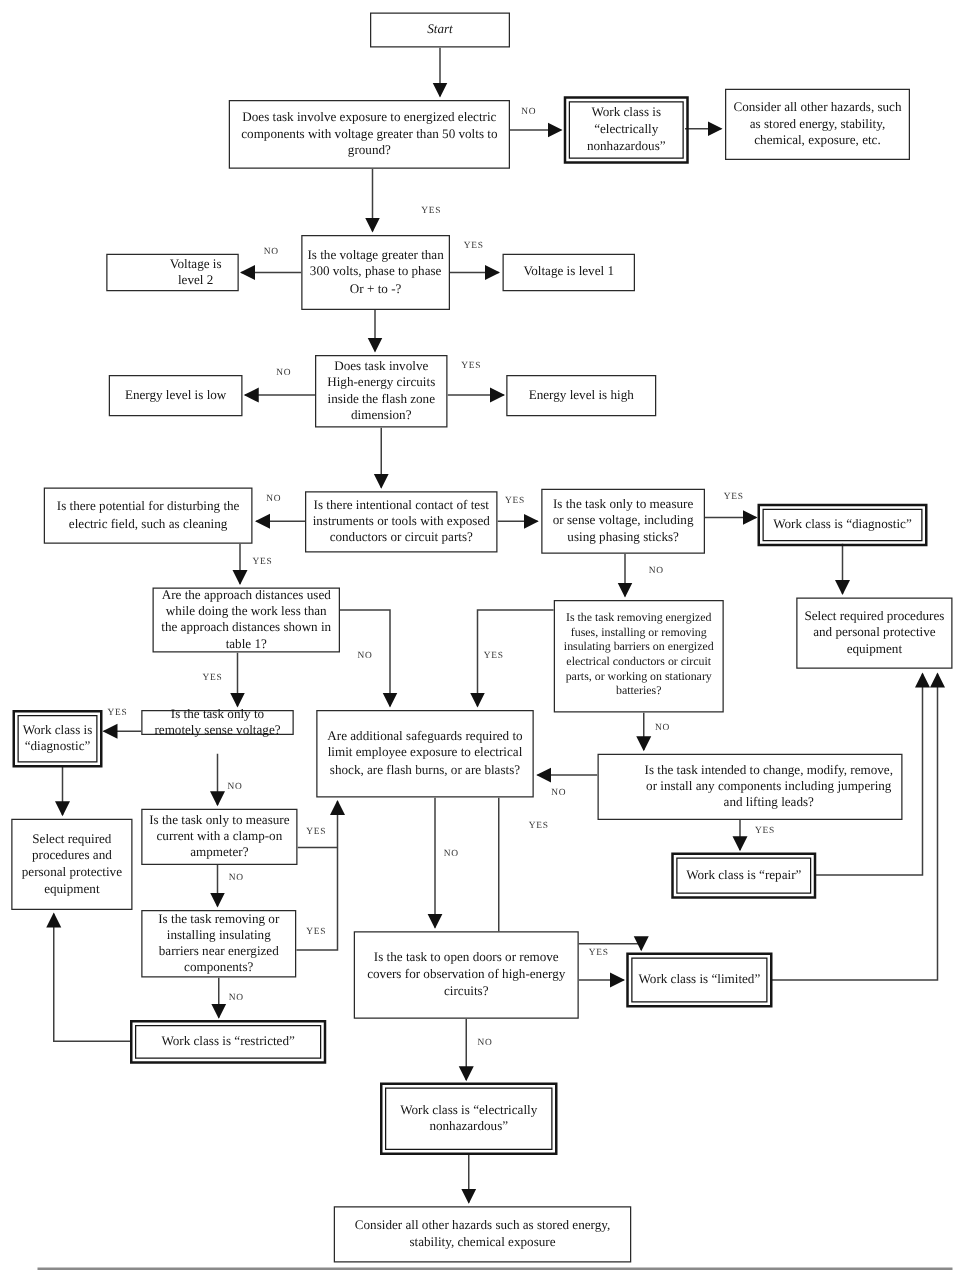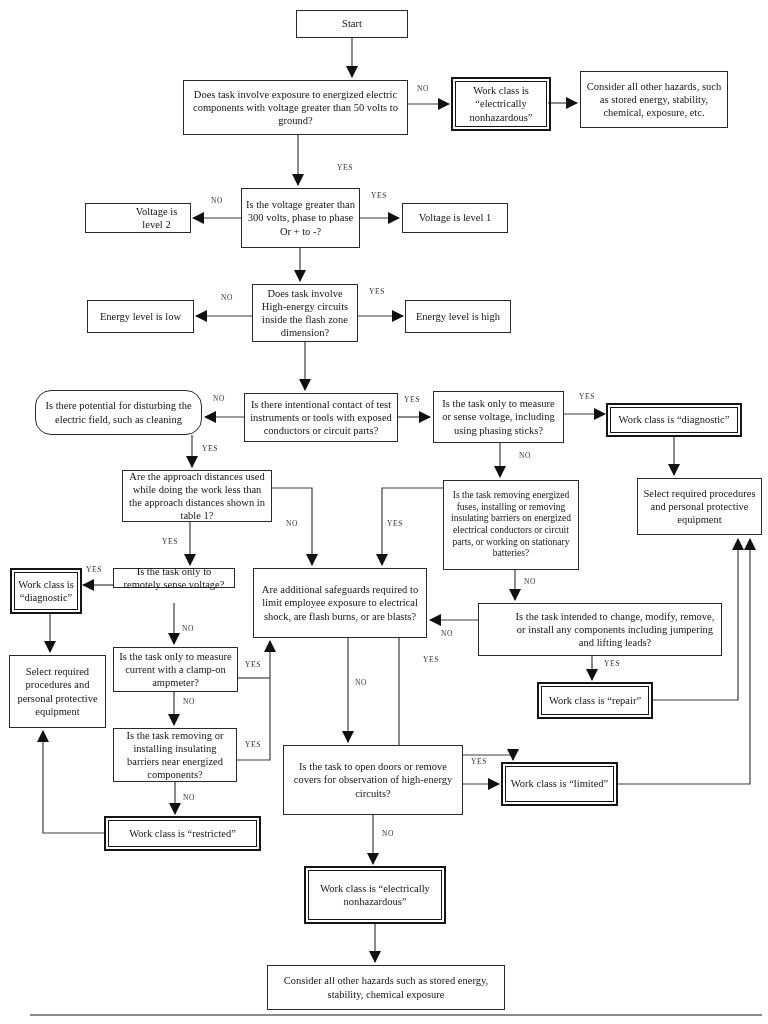--- a/index.html
+++ b/index.html
@@ -57,31 +57,31 @@
     <path d="M463,784 L499,784" marker-end="url(#ah)"></path>
     <path d="M373,815 L373,864" marker-end="url(#ah)"></path>
     <path d="M375,923 L375,962" marker-end="url(#ah)"></path>
     <path d="M674,435 L674,475" marker-end="url(#ah)"></path>
     <path d="M564,414 L605,414" marker-end="url(#ah)"></path>
     <path d="M500,443 L500,477" marker-end="url(#ah)"></path>
     <path d="M652,700 L738,700 L738,539" marker-end="url(#ah)"></path>
     <path d="M617,784 L750,784 L750,539" marker-end="url(#ah)"></path>
   </svg>
 
-  <div class="node" style="left:296px;top:10px;width:112px;height:28px;">Start</div>
+  <div class="node" style="left:296px;top:10px;width:112px;height:28px;font-style:italic;">Start</div>
   <div class="node" style="left:183px;top:80px;width:225px;height:55px;">Does task involve exposure to energized electric components with voltage greater than 50 volts to ground?</div>
   <div class="node dbl" style="left:455px;top:81px;width:92px;height:46px;">Work class is “electrically nonhazardous”</div>
   <div class="node" style="left:580px;top:71px;width:148px;height:57px;">Consider all other hazards, such as stored energy, stability, chemical, exposure, etc.</div>
   <div class="node" style="left:241px;top:188px;width:119px;height:60px;">Is the voltage greater than 300 volts, phase to phase Or + to -?</div>
   <div class="node" style="left:85px;top:203px;width:106px;height:30px;padding-left:40px;">Voltage is level 2</div>
   <div class="node" style="left:402px;top:203px;width:106px;height:30px;">Voltage is level 1</div>
   <div class="node" style="left:252px;top:284px;width:106px;height:58px;">Does task involve High-energy circuits inside the flash zone dimension?</div>
   <div class="node" style="left:87px;top:300px;width:107px;height:33px;">Energy level is low</div>
-  <div class="node" style="left:405px;top:300px;width:106px;height:33px;">Energy level is high</div>
-  <div class="node" style="left:35px;top:390px;width:167px;height:45px;border-radius:16px;">Is there potential for disturbing the electric field, such as cleaning</div>
+  <div class="node" style="left:405px;top:300px;width:120px;height:33px;">Energy level is high</div>
+  <div class="node" style="left:35px;top:390px;width:167px;height:45px;">Is there potential for disturbing the electric field, such as cleaning</div>
   <div class="node" style="left:244px;top:393px;width:154px;height:49px;">Is there intentional contact of test instruments or tools with exposed conductors or circuit parts?</div>
   <div class="node" style="left:433px;top:391px;width:131px;height:52px;">Is the task only to measure or sense voltage, including using phasing sticks?</div>
   <div class="node dbl" style="left:610px;top:407px;width:128px;height:26px;">Work class is  “diagnostic”</div>
   <div class="node" style="left:637px;top:478px;width:125px;height:57px;">Select required procedures and personal protective equipment</div>
   <div class="node small" style="left:443px;top:480px;width:136px;height:90px;">Is the task removing energized fuses, installing or removing insulating barriers on energized electrical conductors or circuit parts, or working on stationary batteries?</div>
   <div class="node" style="left:122px;top:470px;width:150px;height:52px;">Are the approach distances used while doing the work less than the approach distances shown in table 1?</div>
   <div class="node" style="left:113px;top:568px;width:122px;height:20px;">Is the task only to remotely sense voltage?</div>
   <div class="node dbl" style="left:14px;top:572px;width:64px;height:38px;">Work class is “diagnostic”</div>
   <div class="node" style="left:9px;top:655px;width:97px;height:73px;">Select required procedures and personal protective equipment</div>
   <div class="node" style="left:113px;top:647px;width:125px;height:45px;">Is the task only to measure current with a clamp-on ampmeter?</div>

